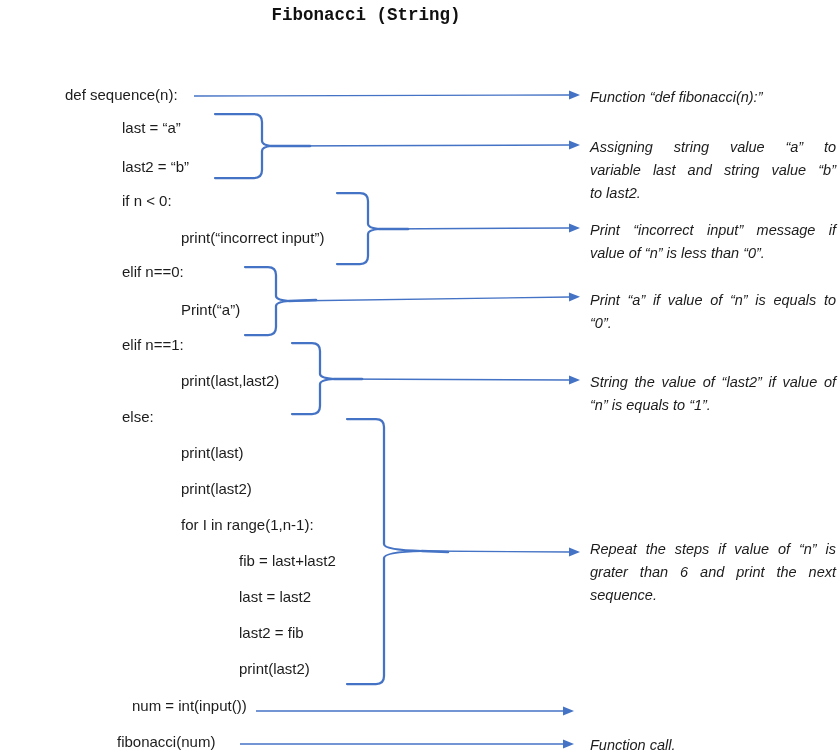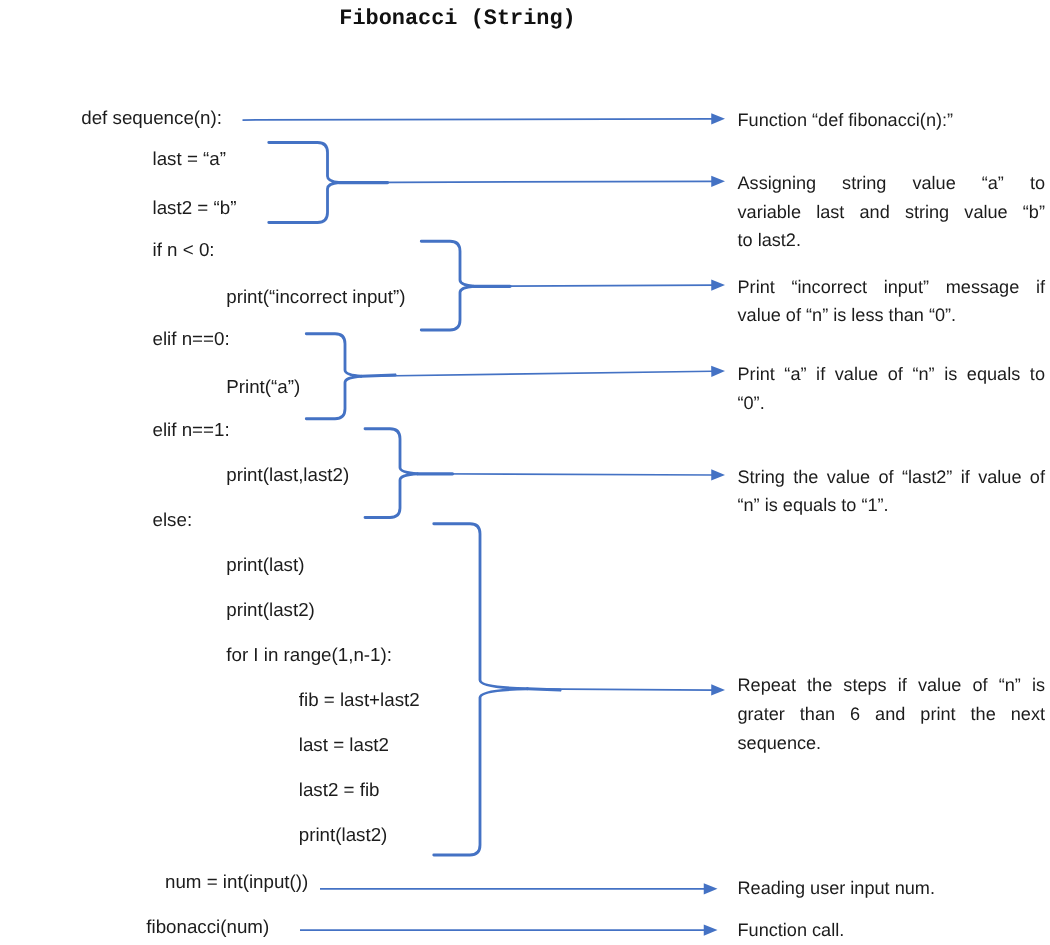--- a/index.html
+++ b/index.html
@@ -55,20 +55,21 @@
     fill: none;
   }
   .arrowhead-fill { fill: var(--connector-color); }
   .annotation {
     position: absolute;
     left: 590px;
     width: 246px;
     font-size: 14.5px;
     line-height: 23px;
     color: var(--text-color);
+    font-style: italic;
   }
   .ann-line { white-space: nowrap; }
   .ann-line.just {
     white-space: normal;
     text-align: justify;
     text-align-last: justify;
   }
 </style>
 </head>
 <body>
@@ -150,21 +151,18 @@
     <div class="ann-line just">String the value of “last2” if value of</div>
     <div class="ann-line">“n” is equals to “1”.</div>
   </div>
 
   <div class="annotation" style="top:538px">
     <div class="ann-line just">Repeat the steps if value of “n” is</div>
     <div class="ann-line just">grater than 6 and print the next</div>
     <div class="ann-line">sequence.</div>
   </div>
 
-  <div class="annotation" style="top:700px">
-    <div class="ann-line">Reading user input num.</div>
-  </div>
 
   <div class="annotation" style="top:734px">
     <div class="ann-line">Function call.</div>
   </div>
 
 </div>
 
 </body></html>

